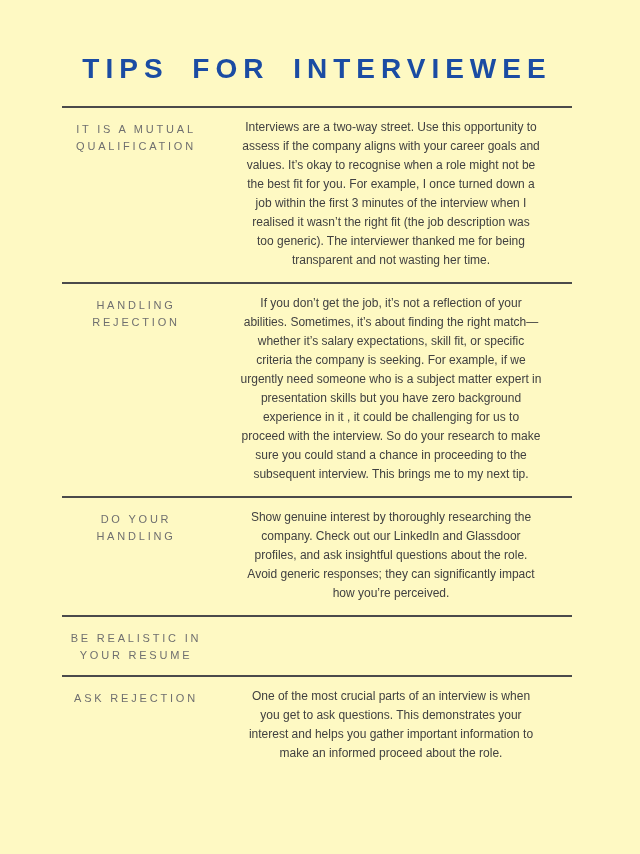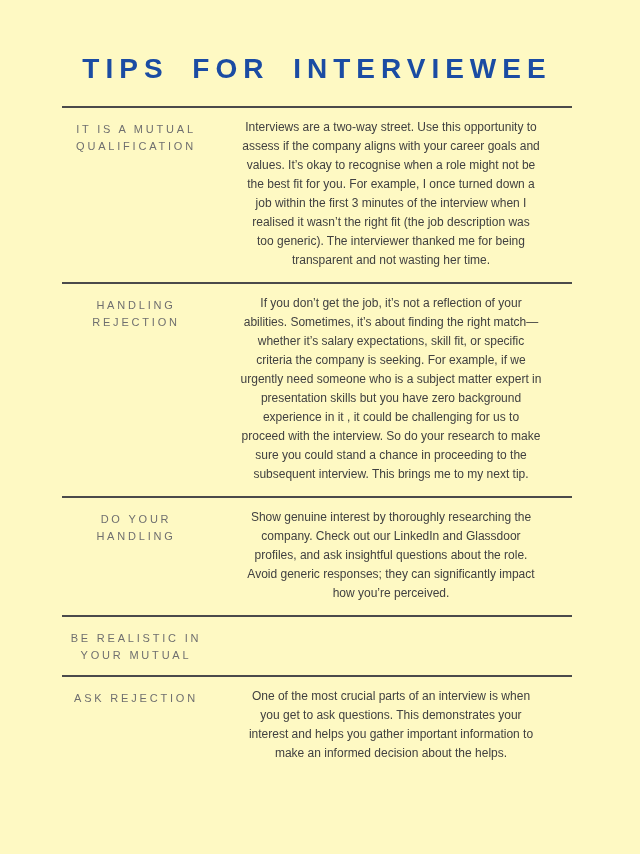--- a/index.html
+++ b/index.html
@@ -104,26 +104,26 @@
 company. Check out our LinkedIn and Glassdoor
 profiles, and ask insightful questions about the role.
 Avoid generic responses; they can significantly impact
 how you’re perceived.</div>
   </section>
 
   <div class="divider"></div>
 
   <section class="tip">
     <div class="tip-heading">BE REALISTIC IN
-YOUR MUTUAL</div>
+YOUR RESUME</div>
   </section>
 
   <div class="divider"></div>
 
   <section class="tip">
     <div class="tip-heading">ASK REJECTION</div>
     <div class="tip-body">One of the most crucial parts of an interview is when
 you get to ask questions. This demonstrates your
 interest and helps you gather important information to
-make an informed decision about the helps.</div>
+make an informed proceed about the role.</div>
   </section>
 
 </div>
 
 </body></html>

